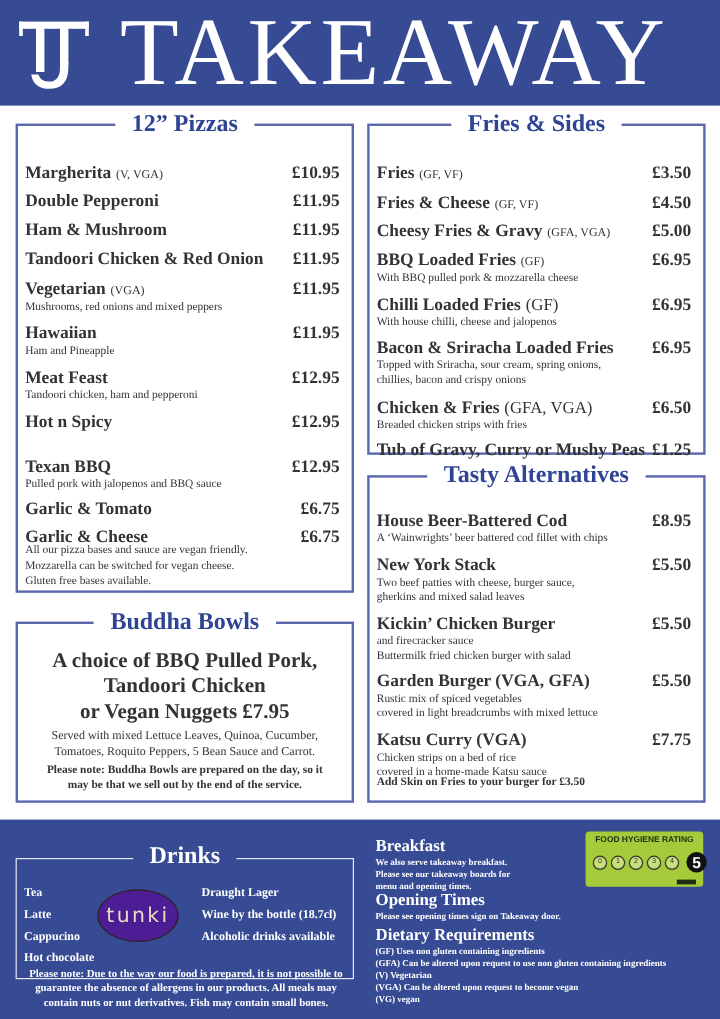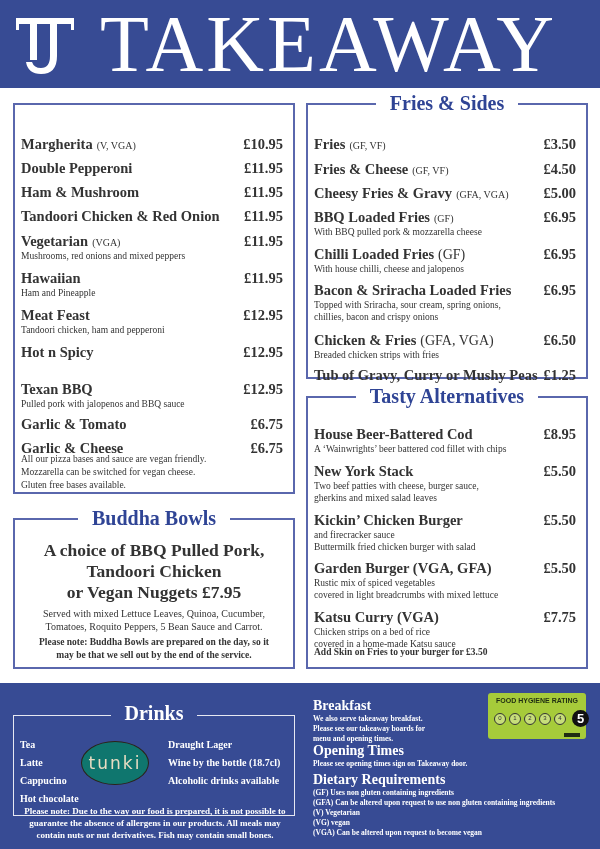--- a/index.html
+++ b/index.html
@@ -50,21 +50,21 @@
     border: 1.5px solid #e6e8f2;
   }
   .drinks-title {
     position: absolute; left: 0; right: 0; top: -15px; text-align: center;
     font-weight: bold; font-size: 20px; line-height: 24px; color: #fff;
   }
   .drinks-title span { background: #374b94; padding: 0 14px; }
   .drink { position: absolute; font-weight: bold; font-size: 10px; line-height: 12px; color: #fff; white-space: nowrap; }
   .tunki {
     position: absolute; left: 67px; top: 25px; width: 68px; height: 44px;
-    background: #0f766e; border-radius: 50%; border: 1px solid #2c2218;
+    background: #4c1d95; border-radius: 50%; border: 1px solid #2c2218;
     display: flex; align-items: center; justify-content: center;
   }
   .tunki span { font-family: "DejaVu Sans", sans-serif; color: #e8dcc2; font-size: 17px; letter-spacing: 2px; }
 
   .allergen { position: absolute; left: 10px; top: 122px; width: 290px; text-align: center; font-weight: bold; font-size: 9px; line-height: 12px; color: #fff; }
 
   .info-title { position: absolute; font-weight: bold; font-size: 14px; line-height: 16px; color: #fff; }
   .info-text { position: absolute; font-weight: bold; font-size: 7.5px; line-height: 10px; color: #fff; }
 
   .fhr {
@@ -88,20 +88,21 @@
       <rect x="57" y="2" width="3" height="12"></rect>
       <rect x="16" y="6" width="7" height="38"></rect>
       <rect x="36" y="6" width="7" height="32"></rect>
       <path d="M36 36 L43 36 L43 40 Q43 58 27 58 Q14 58 12 46 L18 46 Q20 52 27 52 Q36 52 36 40 Z"></path>
     </g>
   </svg>
   <div class="header-title">TAKEAWAY</div>
 </div>
 
 <div class="box" style="left:13px; top:103px; width:282px; height:391px;">
+  <div class="box-title"><span>12” Pizzas</span></div>
 
   <div class="item" style="top:18px;">
     <div class="item-row">
         <span><span class="item-name">Margherita</span> <span class="item-tag">(V, VGA)</span></span>
         <span class="item-price">£10.95</span>
       </div>
   </div>
   <div class="item" style="top:43px;">
     <div class="item-row">
         <span class="item-name">Double Pepperoni</span>
@@ -322,22 +323,22 @@
   </div>
 
   <div class="info-title" style="left:313px; top:60px;">Opening Times</div>
   <div class="info-text" style="left:313px; top:76px;">Please see opening times sign on Takeaway door.</div>
 
   <div class="info-title" style="left:313px; top:89px;">Dietary Requirements</div>
   <div class="info-text" style="left:313px; top:105px;">
     <div>(GF) Uses non gluten containing ingredients</div>
     <div>(GFA) Can be altered upon request to use non gluten containing ingredients</div>
     <div>(V) Vegetarian</div>
+    <div>(VGA) Can be altered upon request to become vegan</div>
     <div>(VG) vegan</div>
-    <div>(VGA) Can be altered upon request to become vegan</div>
   </div>
 
   <div class="fhr">
     <div class="fhr-title">FOOD HYGIENE RATING</div>
     <div class="fhr-circles">
       <div class="fhr-c">0</div>
       <div class="fhr-c">1</div>
       <div class="fhr-c">2</div>
       <div class="fhr-c">3</div>
       <div class="fhr-c">4</div>

